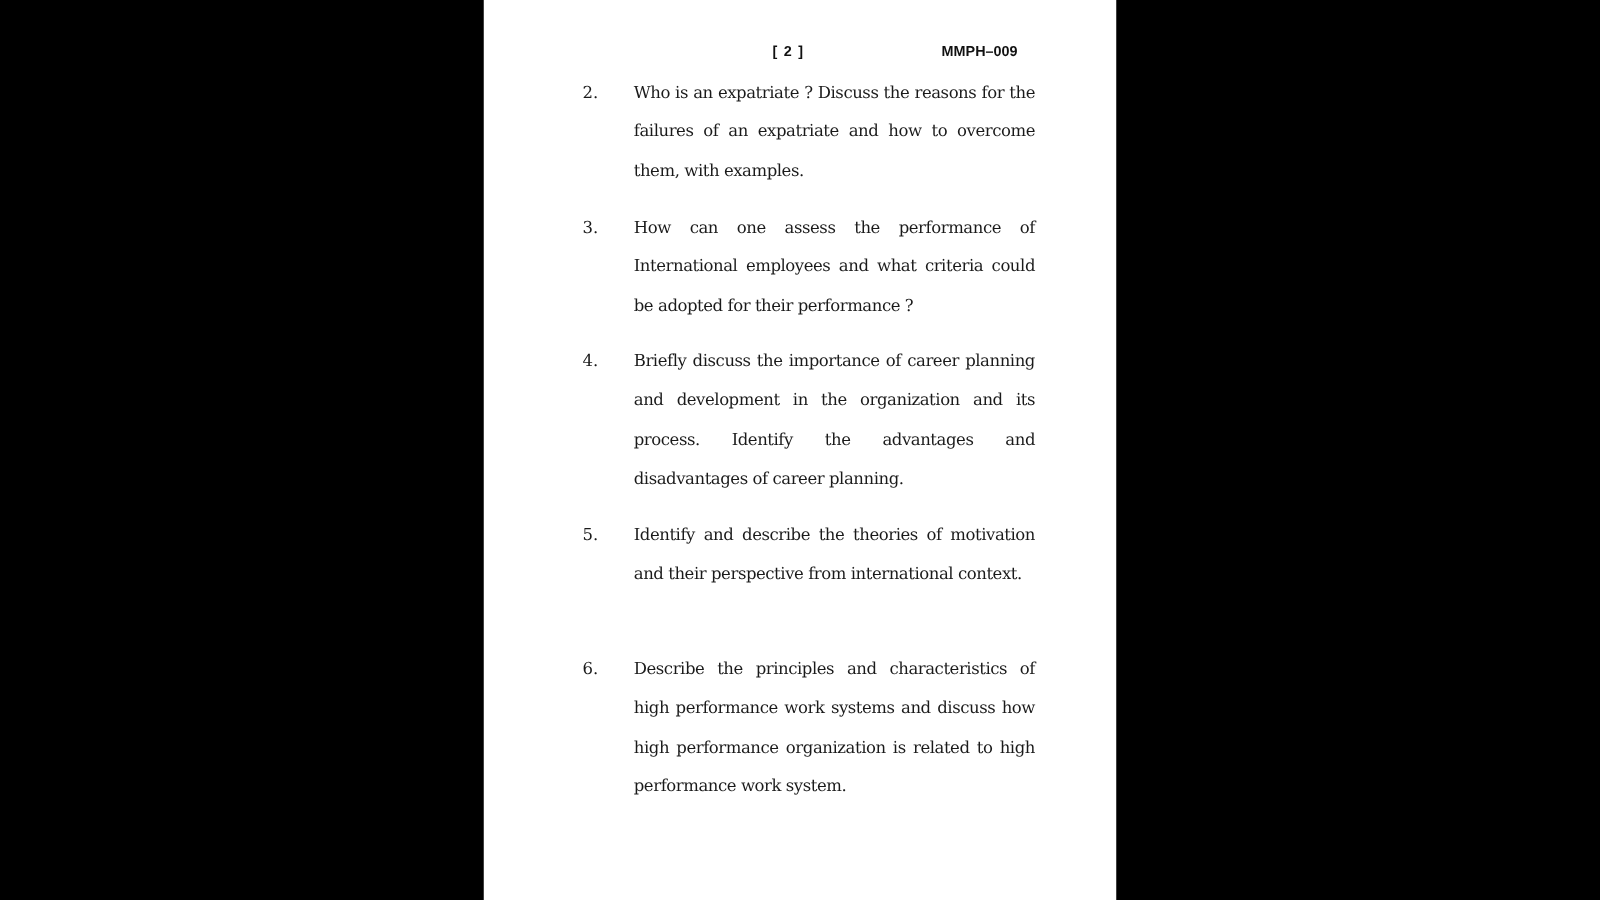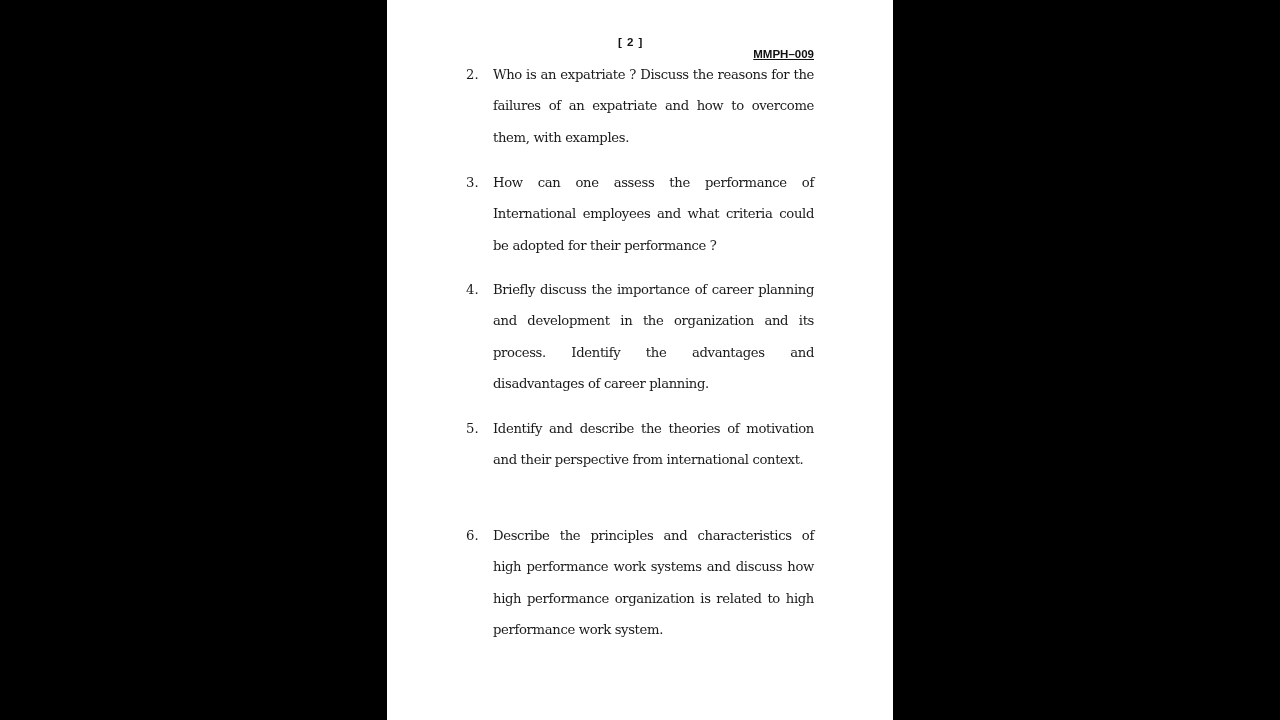--- a/index.html
+++ b/index.html
@@ -31,40 +31,39 @@
   }
   .page-number {
     position: absolute;
     left: 231px;
     top: 0;
     letter-spacing: 1px;
   }
   .code {
     position: absolute;
     right: 79px;
-    top: 12px;
-    text-decoration: underline;
+    top: 0;
   }
   .question {
     position: absolute;
     left: 79px;
     width: 348px;
     font-family: "DejaVu Serif", serif;
     font-size: 13.2px;
     color: #1a1a1a;
   }
   .q-num {
     position: absolute;
     left: 0;
     top: 0;
     width: 26px;
     line-height: 31.4px;
   }
   .q-text {
-    margin-left: 27px;
+    margin-left: 41px;
     width: 321px;
     line-height: 31.4px;
     text-align: justify;
     letter-spacing: -0.35px;
     word-spacing: 0px;
   }
 </style>
 </head>
 <body>
 

